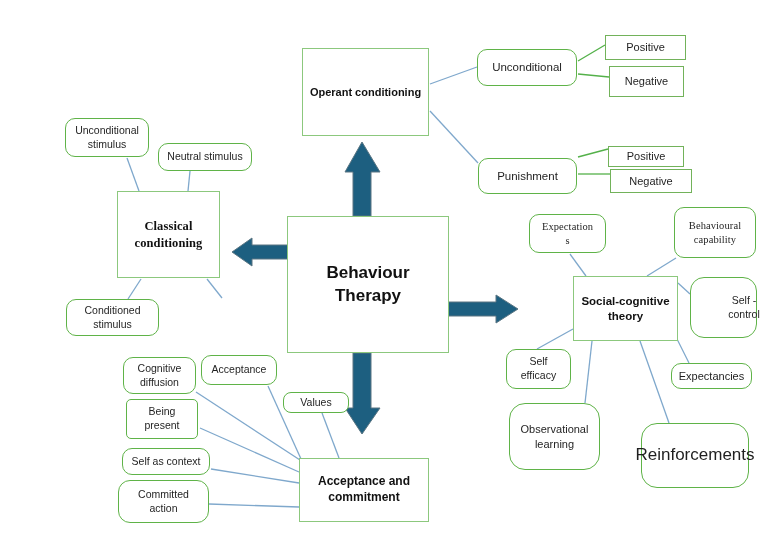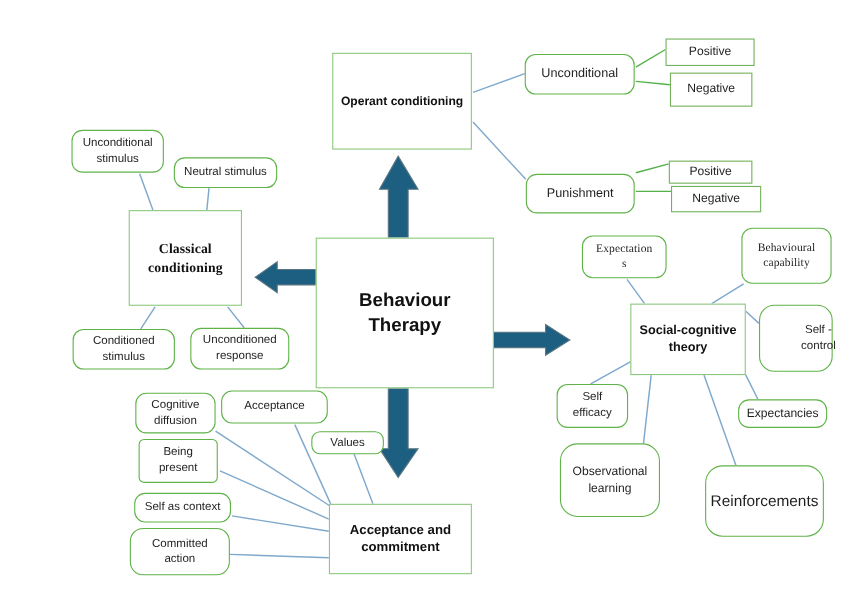--- a/index.html
+++ b/index.html
@@ -95,24 +95,20 @@
         <span>Unconditional
 stimulus</span>
       </div>
       <div class="node rounded" style="left: 158px; top: 143px; width: 94px; height: 28px; font-size: 10.5px;">
         <span>Neutral stimulus</span>
       </div>
       <div class="node rounded" style="left: 66px; top: 299px; width: 93px; height: 37px; font-size: 10.5px;">
         <span>Conditioned
 stimulus</span>
       </div>
-      <div class="node rounded" style="left: 173px; top: 298px; width: 90px; height: 38px; font-size: 10.5px;">
-        <span>Unconditioned
-response</span>
-      </div>
       <div class="node rect bold" style="left: 573px; top: 276px; width: 105px; height: 65px; font-size: 11.5px;">
         <span>Social-cognitive
 theory</span>
       </div>
       <div class="node rounded wide" style="left: 529px; top: 214px; width: 77px; height: 39px; font-size: 10.5px; text-align: center;">
         <span>Expectation
 s</span>
       </div>
       <div class="node rounded wide" style="left: 674px; top: 207px; width: 82px; height: 51px; font-size: 10.5px;">
         <span>Behavioural
@@ -126,32 +122,32 @@
         <span>Self
 efficacy</span>
       </div>
       <div class="node rounded" style="left: 671px; top: 363px; width: 81px; height: 26px; font-size: 11px;">
         <span>Expectancies</span>
       </div>
       <div class="node rounded" style="left: 509px; top: 403px; width: 91px; height: 67px; font-size: 11px; border-radius: 16px;">
         <span>Observational
 learning</span>
       </div>
-      <div class="node rounded" style="left: 641px; top: 423px; width: 108px; height: 65px; font-size: 14px; border-radius: 16px;">
+      <div class="node rounded" style="left: 641px; top: 423px; width: 108px; height: 65px; font-size: 17px; border-radius: 16px;">
         <span>Reinforcements</span>
       </div>
       <div class="node rect bold" style="left: 299px; top: 458px; width: 130px; height: 64px; font-size: 12px;">
         <span>Acceptance and
 commitment</span>
       </div>
       <div class="node rounded" style="left: 123px; top: 357px; width: 73px; height: 37px; font-size: 10.5px;">
         <span>Cognitive
 diffusion</span>
       </div>
-      <div class="node rounded" style="left: 201px; top: 355px; width: 97px; height: 30px; font-size: 10.5px;">
+      <div class="node rounded" style="left: 201px; top: 355px; width: 76px; height: 30px; font-size: 10.5px;">
         <span>Acceptance</span>
       </div>
       <div class="node rounded" style="left: 283px; top: 392px; width: 66px; height: 21px; font-size: 10.5px; border-radius: 8px;">
         <span>Values</span>
       </div>
       <div class="node rounded" style="left: 126px; top: 399px; width: 72px; height: 40px; font-size: 10.5px; border-radius: 5px;">
         <span>Being
 present</span>
       </div>
       <div class="node rounded" style="left: 122px; top: 448px; width: 88px; height: 27px; font-size: 10.5px;">

